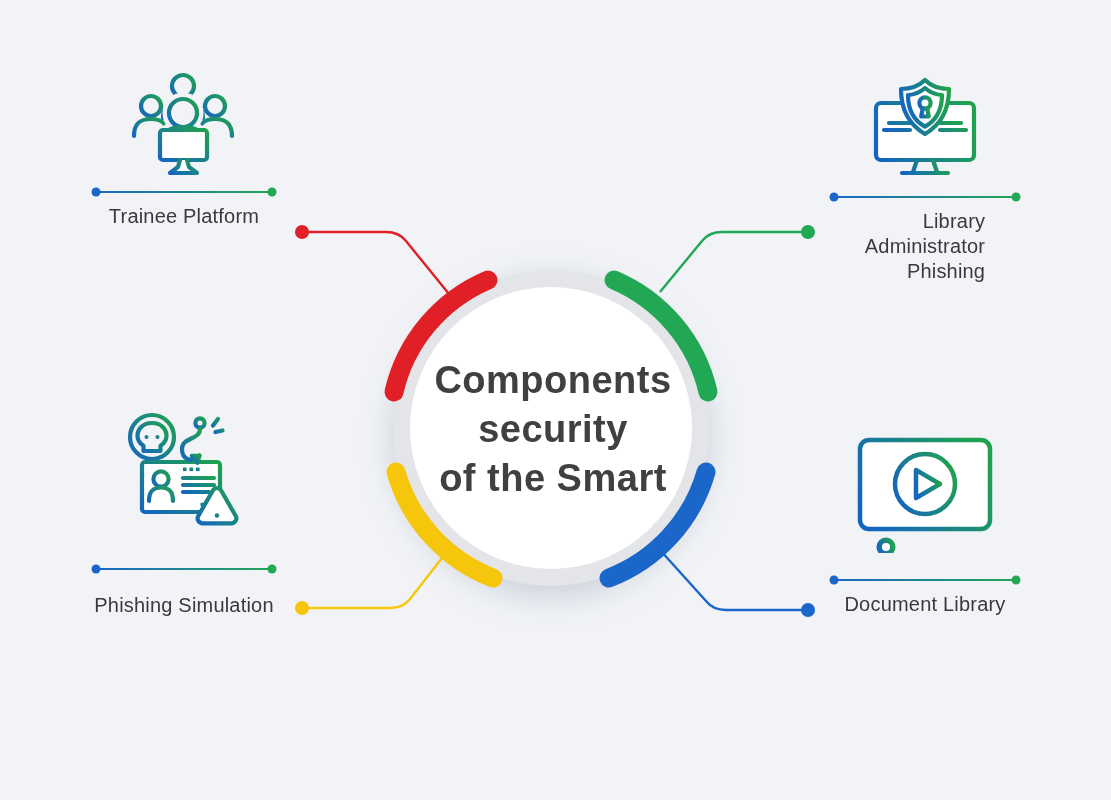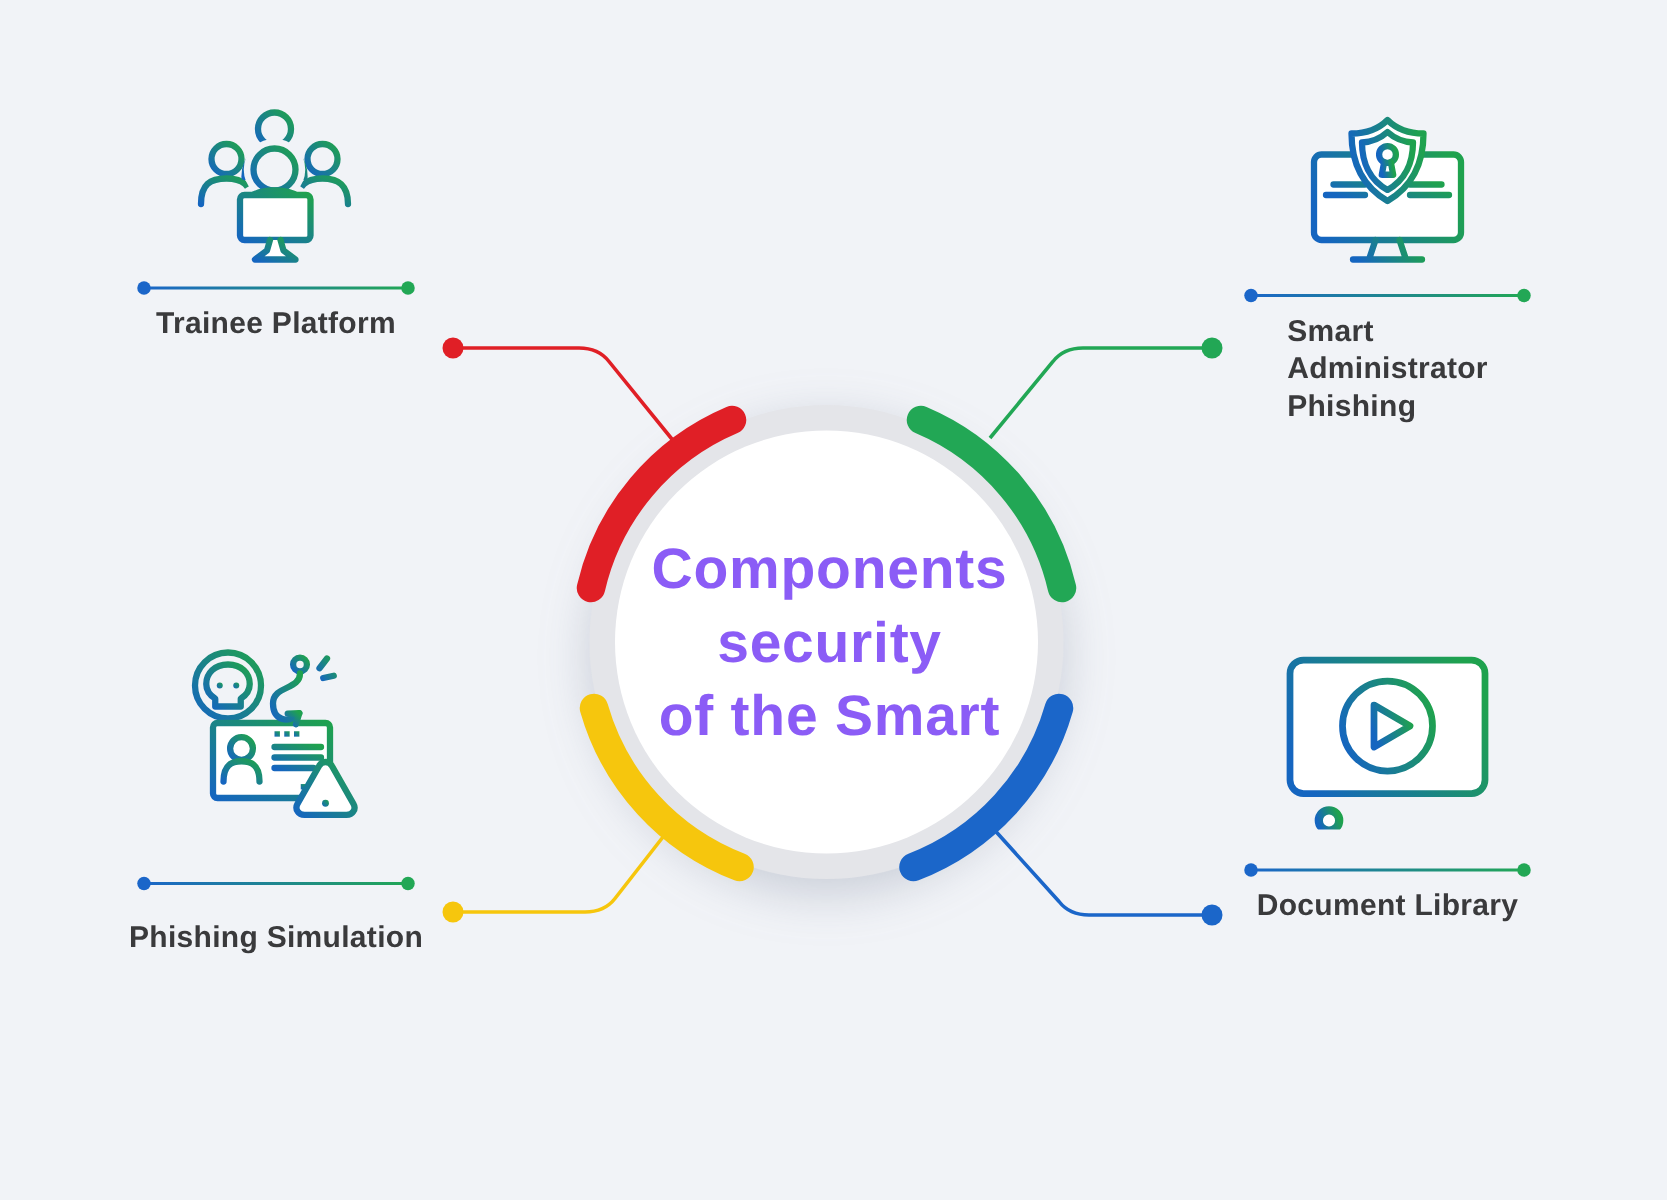--- a/index.html
+++ b/index.html
@@ -6,42 +6,42 @@
   .canvas{
     position:relative;width:1111px;height:800px;overflow:hidden;
     background:#f1f3f7;
     font-family:"Liberation Sans",sans-serif;
   }
   .overlay{position:absolute;left:0;top:0;width:1111px;height:800px;}
   .ring{filter:drop-shadow(0 10px 16px rgba(100,110,135,.28));}
   .center-title{
     position:absolute;left:389px;top:356px;width:328px;
     text-align:center;font-size:38px;line-height:49px;font-weight:700;
-    color:#8b5cf6;letter-spacing:.5px;
+    color:#404040;letter-spacing:.5px;
   }
   .center-title span{display:block;}
   .card{position:absolute;width:250px;display:flex;flex-direction:column;align-items:center;}
   .card.tl{left:59px;top:72px;}
   .card.tr{left:800px;top:76px;}
-  .card.bl{left:59px;top:430px;gap:12px;}
+  .card.bl{left:59px;top:410px;gap:12px;}
   .card.br{left:800px;top:437px;}
   .underline{
     position:relative;height:2px;border-radius:1px;
     background:linear-gradient(90deg,#1b66c9,#22a755);
   }
   .tl .underline{width:178px;margin-top:12px;}
   .tr .underline{width:184px;margin-top:12px;}
   .bl .underline{width:178px;margin-top:20px;}
   .br .underline{width:184px;margin-top:26px;}
   .dot{position:absolute;top:50%;transform:translate(-50%,-50%);width:9px;height:9px;border-radius:50%;}
   .dot-l{left:1px;background:#1b66c9;}
   .dot-r{left:100%;margin-left:-1px;background:#22a755;}
   .label{
-    margin-top:11px;font-size:20px;line-height:25px;font-weight:700;
-    color:#3a3a3c;text-align:left;letter-spacing:.2px;
+    margin-top:11px;font-size:20px;line-height:25px;font-weight:400;
+    color:#3a3a3c;text-align:right;letter-spacing:.2px;
   }
   .label span{display:block;}
   svg{display:block;}
 </style>
 </head>
 <body>
 
 <div class="canvas">
 
   <svg class="overlay" viewBox="0 0 1111 800">
@@ -125,21 +125,21 @@
         <path d="M56,12 C61,16.5 67,18.7 73,19 C73,32 68,44 56,50.6 C44,44 39,32 39,19 C45,18.7 51,16.5 56,12 Z"></path>
         <circle cx="56" cy="27" r="5.6"></circle>
         <path d="M53.8,32 L52.2,40.5 H59.8 L58.2,32"></path>
       </g>
     </svg>
     <div class="underline">
       <span class="dot dot-l"></span>
       <span class="dot dot-r"></span>
     </div>
     <div class="label">
-      <span>Smart</span>
+      <span>Library</span>
       <span>Administrator</span>
       <span>Phishing</span>
     </div>
   </div>
 
   <div class="card bl">
     <svg width="118" height="126" viewBox="0 0 118 126">
       <defs>
         <linearGradient id="gbl" x1="0" y1="1" x2="1" y2="0">
           <stop offset="0" stop-color="#1565c0"></stop>

